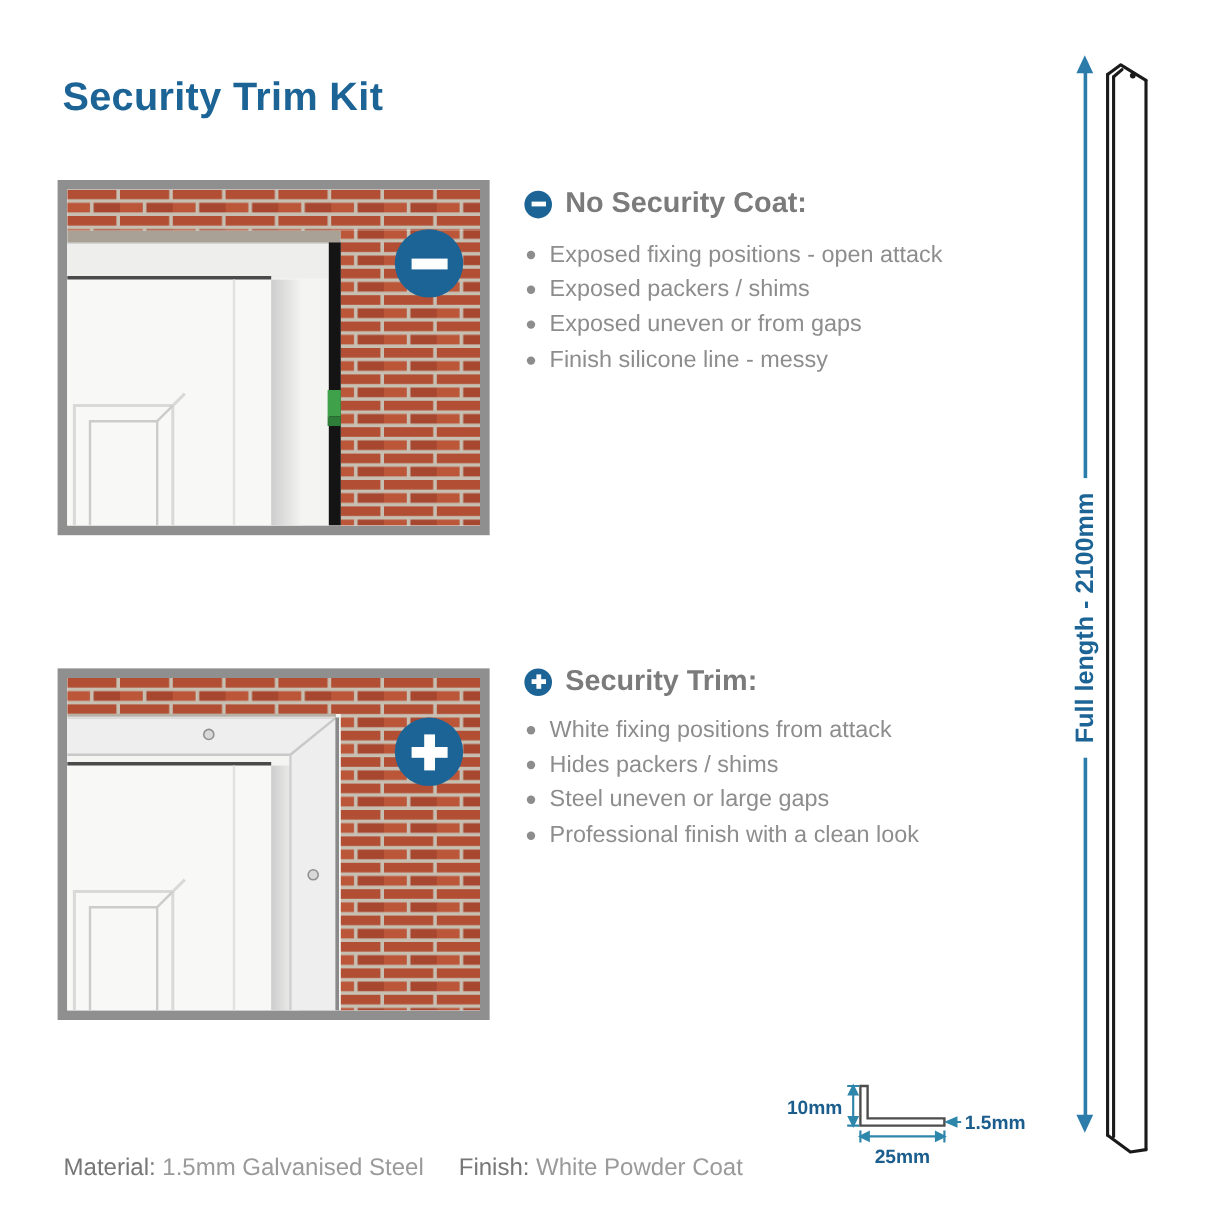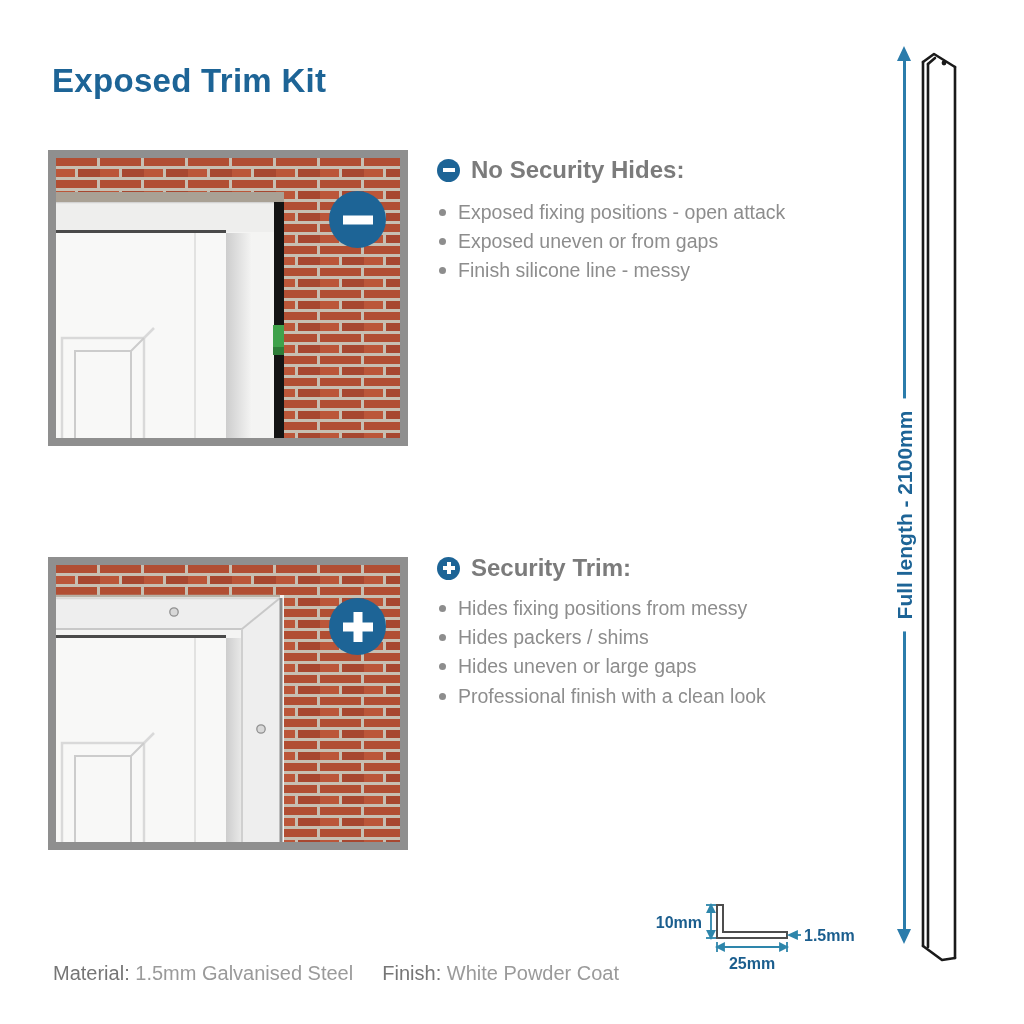--- a/index.html
+++ b/index.html
@@ -65,21 +65,21 @@
   
   .footer{position:absolute;left:53px;top:962px;font-size:20px;color:#9a9a9a;}
   .footer .lbl{font-weight:normal;color:#767676;}
   .footer .sp{display:inline-block;width:18px;}
 </style>
 </head>
 <body>
 
 <div id="stage">
 
-  <h1 class="title">Exposed Trim Kit</h1>
+  <h1 class="title">Security Trim Kit</h1>
 
   <figure class="photo p1" style="margin:0;">
     <svg viewBox="0 0 344 280">
       <defs>
         <pattern id="brickA" width="44" height="22" patternUnits="userSpaceOnUse">
           <rect width="44" height="22" fill="#c7bfb2"></rect>
           <rect x="0" y="0" width="41" height="8" fill="#b14e33"></rect>
           <rect x="0" y="11" width="19" height="8" fill="#bb5639"></rect>
           <rect x="22" y="11" width="22" height="8" fill="#a74730"></rect>
         </pattern>
@@ -161,39 +161,40 @@
     <div class="badge">
       <span class="bar h"></span>
       <span class="bar v"></span>
     </div>
   </figure>
 
   <div class="sec-head h1">
     <span class="mini-badge">
       <span class="bar h"></span>
     </span>
-    <span>No Security Hides:</span>
+    <span>No Security Coat:</span>
   </div>
   <ul class="bullets b1">
     <li><span class="dot"></span><span>Exposed fixing positions - open attack</span></li>
+    <li><span class="dot"></span><span>Exposed packers / shims</span></li>
     <li><span class="dot"></span><span>Exposed uneven or from gaps</span></li>
     <li><span class="dot"></span><span>Finish silicone line - messy</span></li>
   </ul>
 
   <div class="sec-head h2">
     <span class="mini-badge">
       <span class="bar h"></span>
       <span class="bar v"></span>
     </span>
     <span>Security Trim:</span>
   </div>
   <ul class="bullets b2">
-    <li><span class="dot"></span><span>Hides fixing positions from messy</span></li>
+    <li><span class="dot"></span><span>White fixing positions from attack</span></li>
     <li><span class="dot"></span><span>Hides packers / shims</span></li>
-    <li><span class="dot"></span><span>Hides uneven or large gaps</span></li>
+    <li><span class="dot"></span><span>Steel uneven or large gaps</span></li>
     <li><span class="dot"></span><span>Professional finish with a clean look</span></li>
   </ul>
 
   <div class="dim-arrow up"></div>
   <div class="dim-line"></div>
   <div class="dim-arrow down"></div>
   <div class="dim-label">Full length - 2100mm</div>
 
   <svg class="profile" viewBox="0 0 48 916">
     <g stroke="#1a1a1a" stroke-width="2.6" fill="none" stroke-linejoin="round" stroke-linecap="round">

